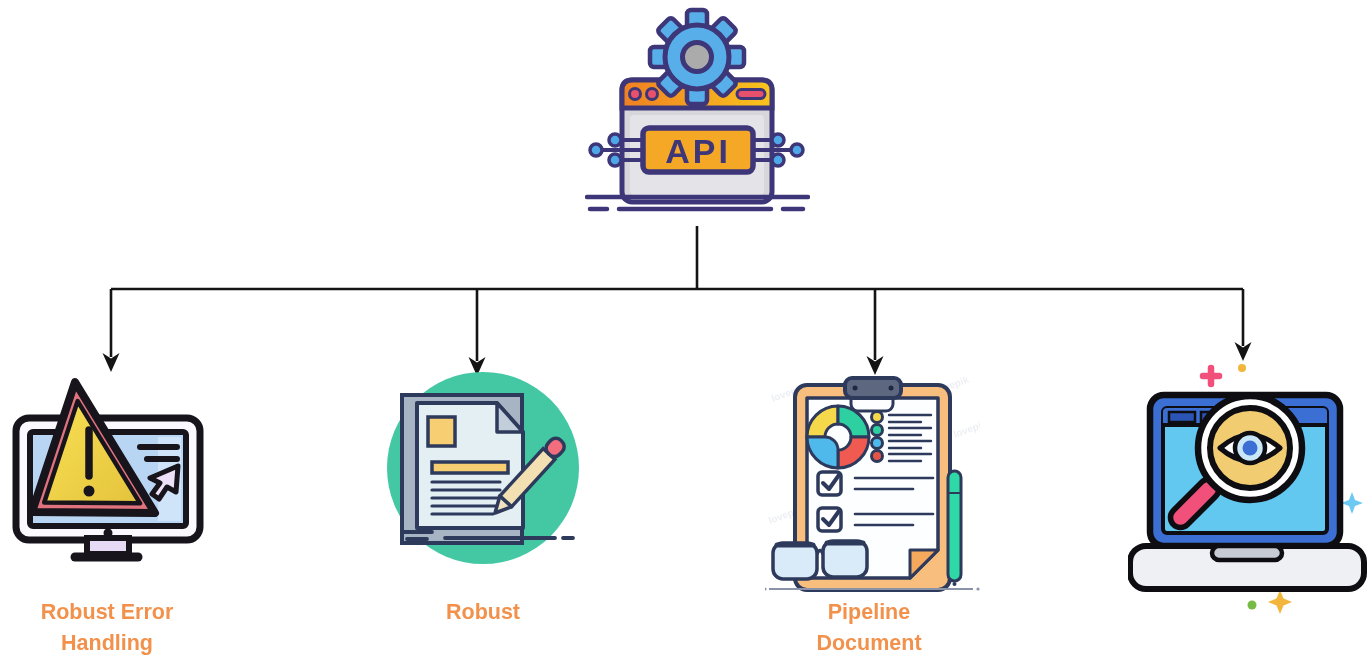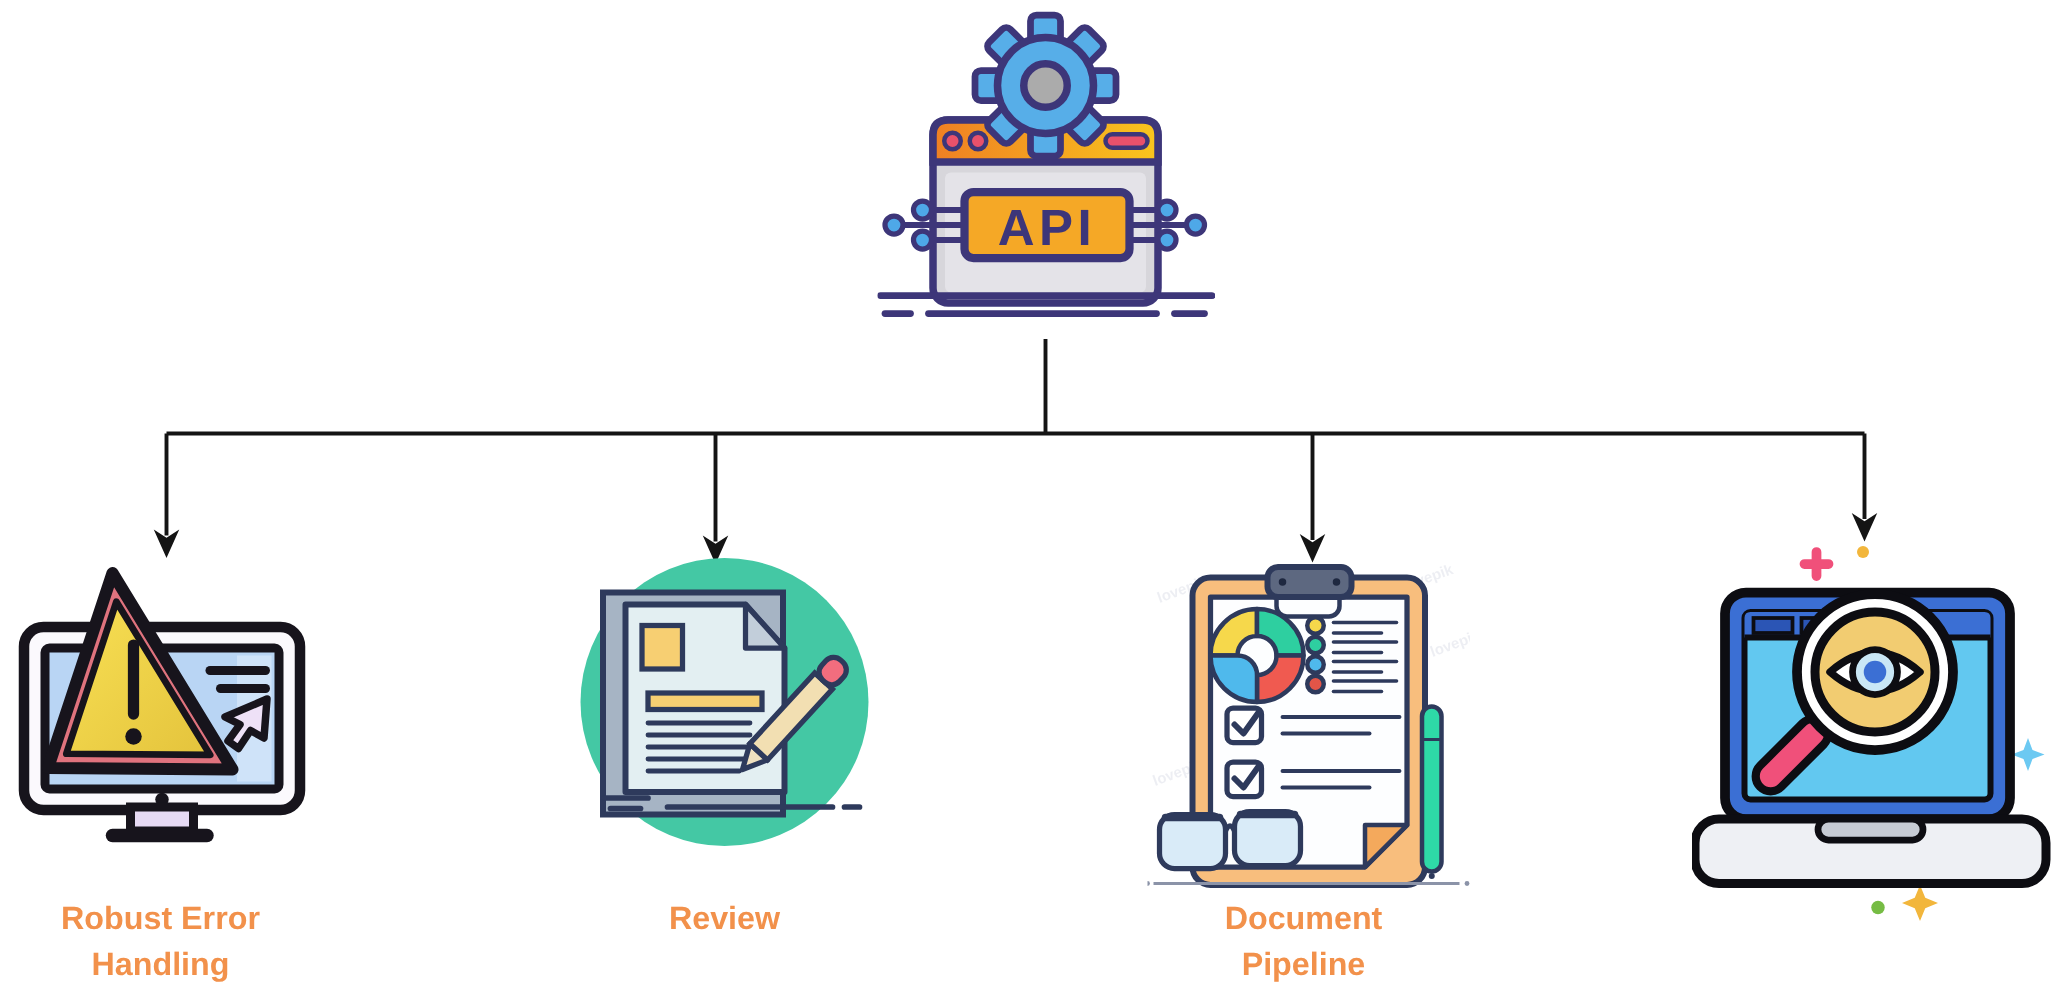--- a/index.html
+++ b/index.html
@@ -254,20 +254,20 @@
       <rect x="2" y="184" width="234" height="43" rx="16" fill="#EEF0F4" stroke="#0D0D12" stroke-width="6"></rect>
       <rect x="84" y="184" width="70" height="14" rx="7" fill="#C6CBD4" stroke="#0D0D12" stroke-width="4.5"></rect>
     </g>
   </svg>
 
   <div class="node-label" style="left:-3px">
     <span>Robust Error</span>
     <span>Handling</span>
   </div>
   <div class="node-label" style="left:373px">
-    <span>Review</span>
+    <span>Robust</span>
   </div>
   <div class="node-label" style="left:759px">
+    <span>Pipeline</span>
     <span>Document</span>
-    <span>Pipeline</span>
   </div>
 
 </div>
 
 </body></html>

